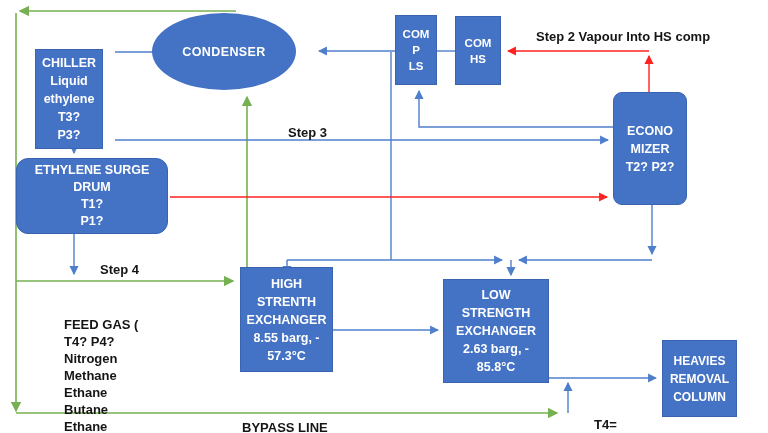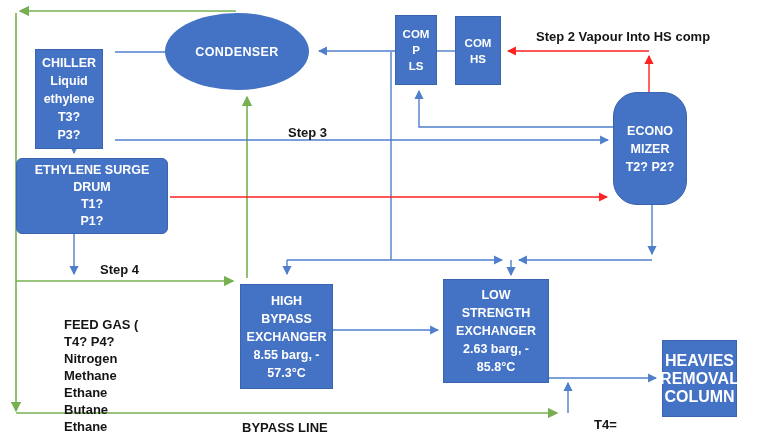--- a/index.html
+++ b/index.html
@@ -8,23 +8,23 @@
     font-family:"Liberation Sans",sans-serif;overflow:hidden;
   }
   .wires{position:absolute;inset:0;z-index:1;}
   .node{
     position:absolute;z-index:2;background:#4472C4;color:#fff;
     display:flex;flex-direction:column;align-items:center;justify-content:center;
     text-align:center;font-weight:bold;font-size:12.5px;line-height:18px;
     border:1px solid #3a63b0;box-sizing:border-box;
   }
   .node.small{font-size:11.5px;line-height:16px;}
-  .node.drum-shape{border-radius:6px;line-height:17px;}
+  .node.drum-shape{border-radius:12px;line-height:17px;}
   .node.ellipse{border-radius:50%;letter-spacing:.4px;border:none;}
-  .node.rounded{border-radius:24px;}
+  .node.rounded{border-radius:9px;}
   .lbl{
     position:absolute;z-index:3;color:#151515;font-weight:bold;
     font-size:13px;line-height:15px;white-space:nowrap;
   }
   .lbl.block{line-height:17px;white-space:normal;margin-top:33px;}
   .feed{width:120px;}
 </style>
 </head>
 <body>
 
@@ -70,21 +70,21 @@
       <path d="M568,413 L568,383" marker-end="url(#m-blue)"></path>
     </g>
 
     <g stroke="#ff2020" stroke-width="1.4" fill="none">
       <path d="M170,197 L607,197" marker-end="url(#m-red)"></path>
       <path d="M649,92 L649,56" marker-end="url(#m-red)"></path>
       <path d="M649,51 L508,51" marker-end="url(#m-red)"></path>
     </g>
   </svg>
 
-  <div class="node ellipse" style="left:165px;top:13px;width:144px;height:77px;">
+  <div class="node ellipse" style="left:152px;top:13px;width:144px;height:77px;">
     <div>CONDENSER</div>
   </div>
 
   <div class="node" style="left:35px;top:49px;width:68px;height:100px;">
     <div>CHILLER</div>
     <div>Liquid</div>
     <div>ethylene</div>
     <div>T3?</div>
     <div>P3?</div>
   </div>
@@ -106,37 +106,37 @@
     <div>COM</div>
     <div>HS</div>
   </div>
 
   <div class="node rounded" style="left:613px;top:92px;width:74px;height:113px;">
     <div>ECONO</div>
     <div>MIZER</div>
     <div>T2? P2?</div>
   </div>
 
-  <div class="node" style="left:240px;top:284px;width:93px;height:105px;">
+  <div class="node" style="left:240px;top:267px;width:93px;height:105px;">
     <div>HIGH</div>
-    <div>BYPASS</div>
+    <div>STRENTH</div>
     <div>EXCHANGER</div>
     <div>8.55 barg, -</div>
     <div>57.3°C</div>
   </div>
 
   <div class="node" style="left:443px;top:279px;width:106px;height:104px;">
     <div>LOW</div>
     <div>STRENGTH</div>
     <div>EXCHANGER</div>
     <div>2.63 barg, -</div>
     <div>85.8°C</div>
   </div>
 
-  <div class="node" style="left:662px;top:340px;width:75px;height:77px;font-size:16px;">
+  <div class="node" style="left:662px;top:340px;width:75px;height:77px;font-size:12px;">
     <div>HEAVIES</div>
     <div>REMOVAL</div>
     <div>COLUMN</div>
   </div>
 
   <div class="lbl" style="left:288px;top:125px;">Step 3</div>
 
   <div class="lbl" style="left:536px;top:29px;">Step 2 Vapour Into HS comp</div>
 
 

